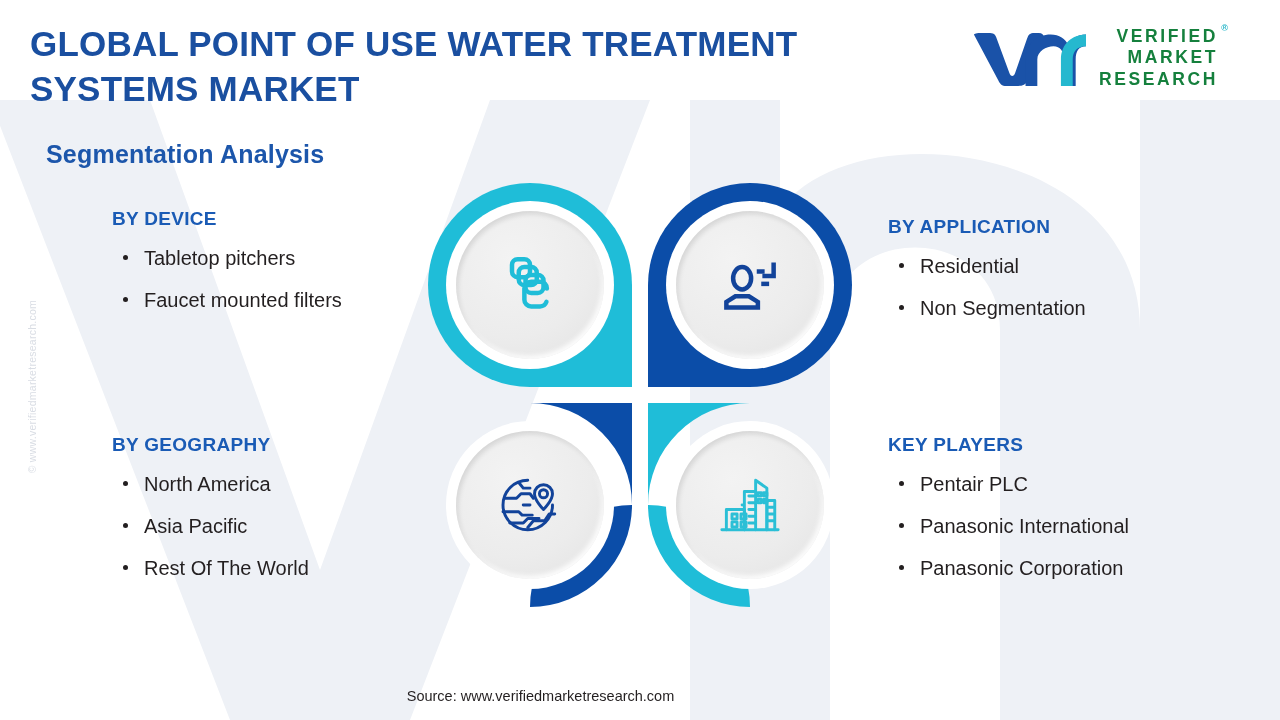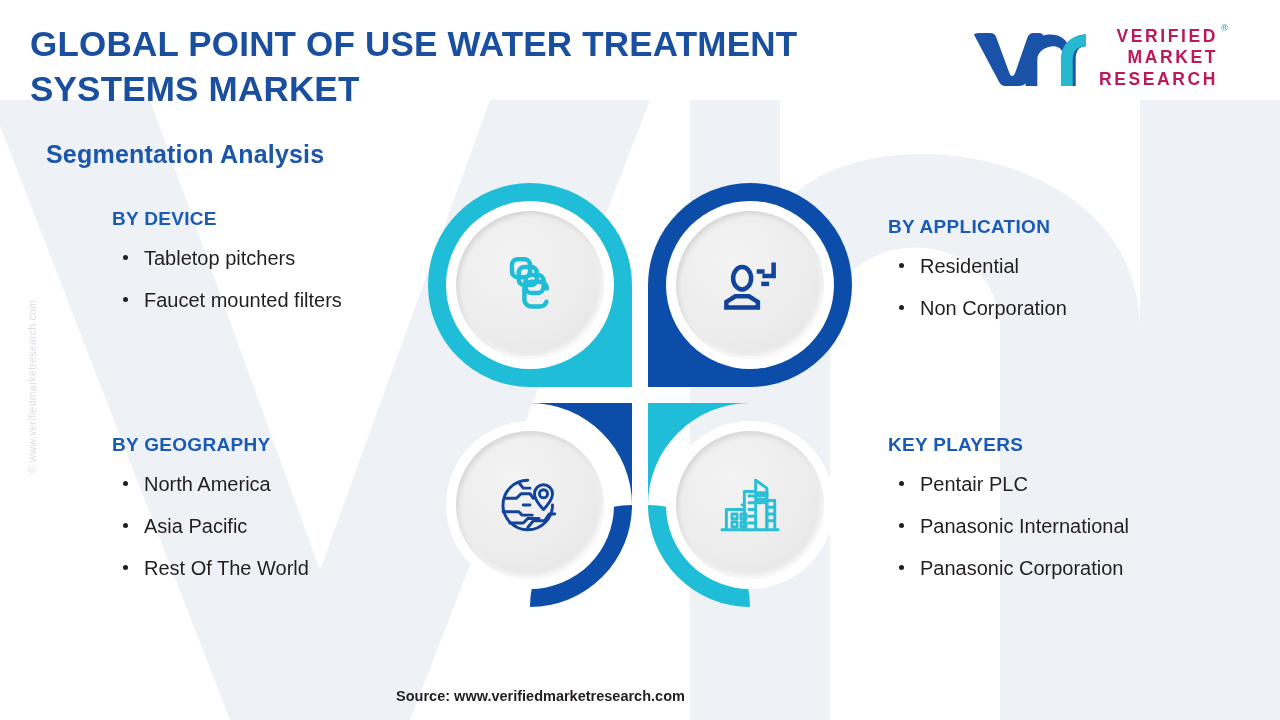--- a/index.html
+++ b/index.html
@@ -22,21 +22,21 @@
     position:absolute; left:30px; top:22px; width:900px;
     font-size:35px; font-weight:700; line-height:1.28;
     letter-spacing:.2px; color:#1a4fa0; text-transform:uppercase;
   }
 
   
   .logo{ position:absolute; right:32px; top:26px; display:flex; align-items:center; gap:13px; }
   .logo-mark{ width:118px; height:62px; }
   .logo-text{ position:relative; padding-right:10px; }
   .logo-text div{
-    color:#be185d; font-size:17.5px; font-weight:700; letter-spacing:2.6px;
+    color:#15803d; font-size:17.5px; font-weight:700; letter-spacing:2.6px;
     line-height:1.22; text-align:right; white-space:nowrap;
   }
   .logo-reg{
     position:absolute; right:0; top:-3px;
     font-size:9px; color:#24b5c8; font-weight:700;
   }
 
   
   .subtitle{
     position:absolute; left:46px; top:140px;
@@ -88,21 +88,21 @@
   .petal .icon{ width:72px; height:72px; }
 
   #petal-device     { left:0px;   top:0px;   }
   #petal-application{ left:220px; top:0px;   }
   #petal-geography  { left:0px;   top:220px; }
   #petal-players    { left:220px; top:220px; }
 
   
   .source{
     position:absolute; left:0; top:688px; width:1081px; text-align:center;
-    font-size:14.5px; color:#231f20;font-weight:bold;
+    font-size:14.5px; color:#231f20;
   }
 </style>
 </head>
 <body>
 
 <div class="bg-watermark">
   <svg viewBox="0 0 1300 620" preserveAspectRatio="none" aria-hidden="true">
     <g fill="#eef1f6">
 
       <path d="M0 0 L160 0 L330 470 L500 0 L660 0 L420 620 L240 620 Z"></path>
@@ -149,21 +149,21 @@
   <ul class="seg-list">
     <li>Tabletop pitchers</li>
     <li>Faucet mounted filters</li>
   </ul>
 </div>
 
 <div class="seg" id="seg-application">
   <div class="seg-heading">BY APPLICATION</div>
   <ul class="seg-list">
     <li>Residential</li>
-    <li>Non Corporation</li>
+    <li>Non Segmentation</li>
   </ul>
 </div>
 
 <div class="seg" id="seg-geography">
   <div class="seg-heading">BY GEOGRAPHY</div>
   <ul class="seg-list">
     <li>North America</li>
     <li>Asia Pacific</li>
     <li>Rest Of The World</li>
   </ul>

